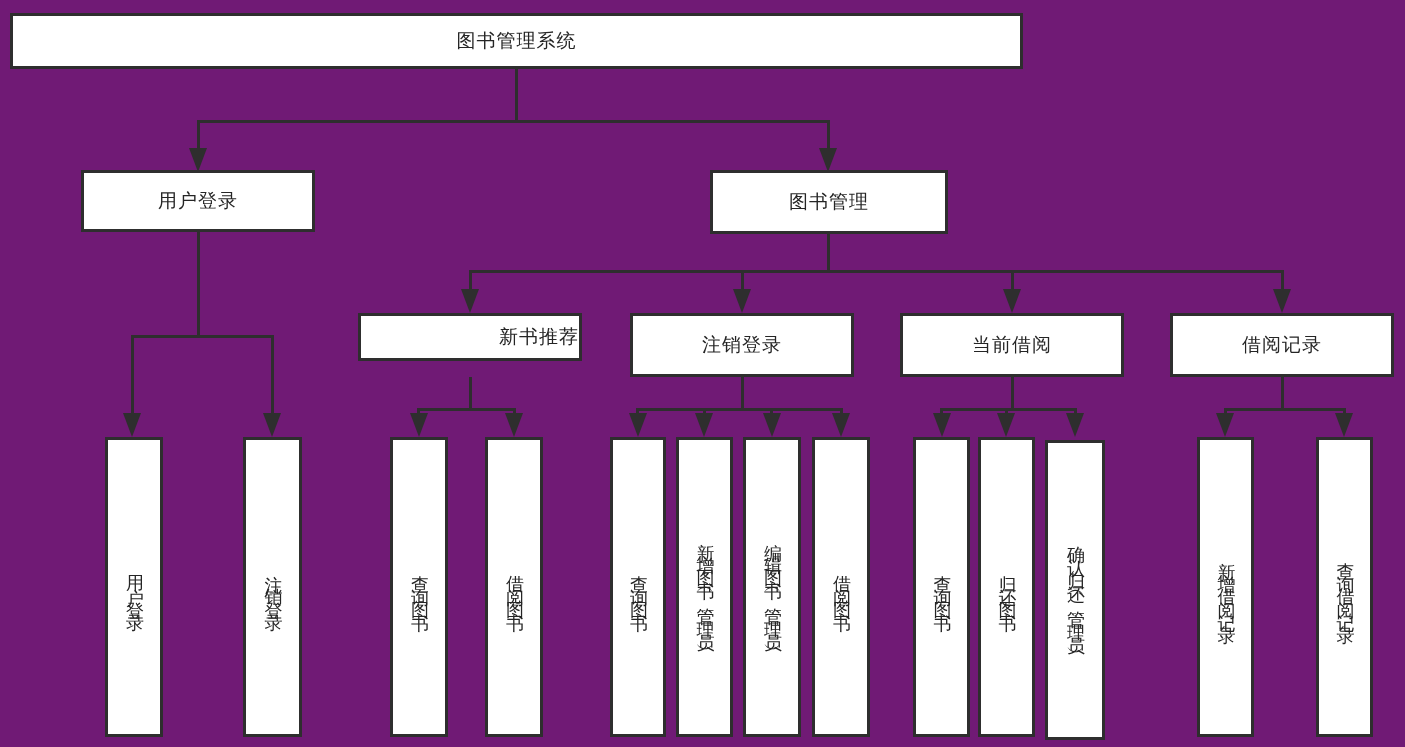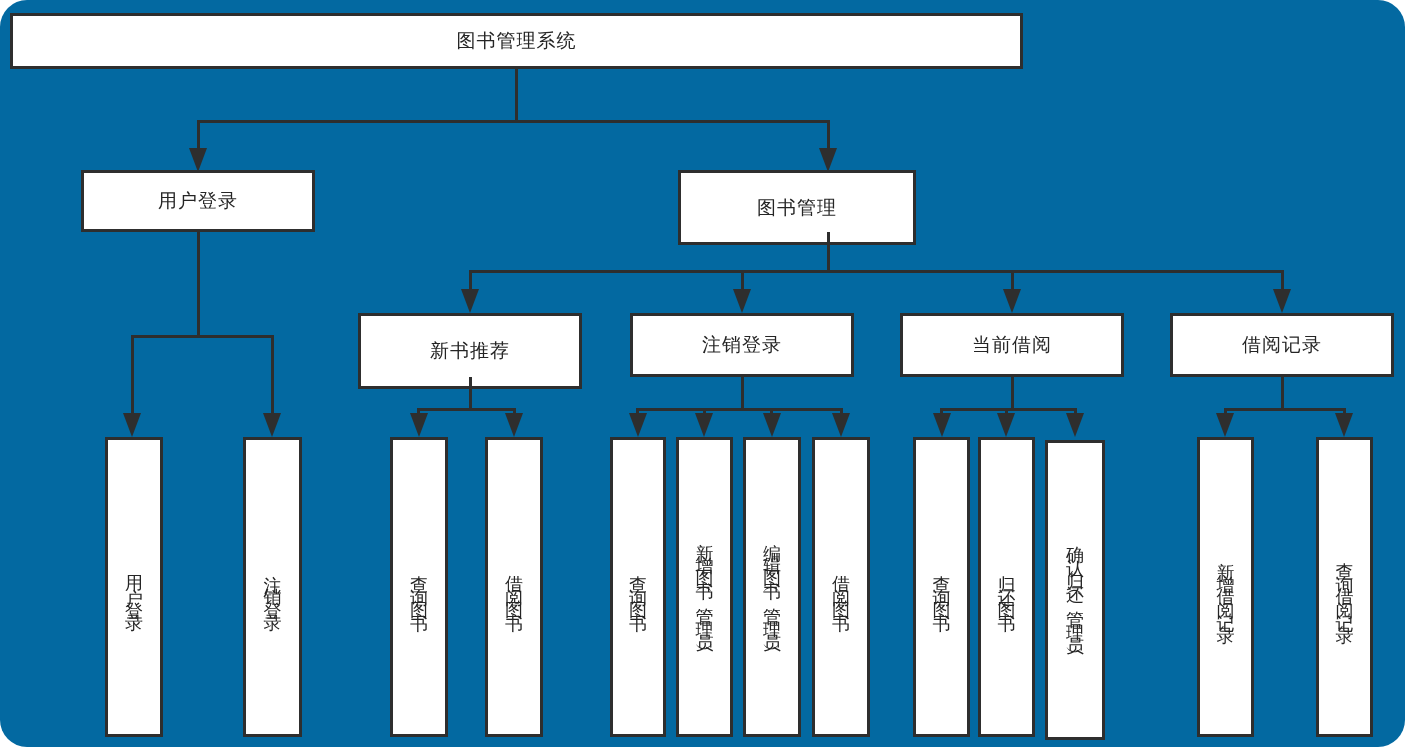--- a/index.html
+++ b/index.html
@@ -1,24 +1,23 @@
 <!DOCTYPE html>
 <html><head>
 <meta charset="utf-8">
 <style>
   html, body { margin: 0; padding: 0; background: #ffffff; }
   #stage {
     position: relative;
     width: 1405px;
     height: 747px;
-    background: #0369a1;
+    background: #701a75;
     overflow: hidden;
-    font-family: Liberation Serif, serif;
+    font-family: Liberation Mono, monospace;
     color: #222222;
-    border-radius: 27px;
   }
   
   .hbox {
     position: absolute;
     border: 3px solid #2e2e2e;
     background: #ffffff;
     display: flex;
     align-items: center;
     justify-content: center;
     box-sizing: border-box;
@@ -80,21 +79,21 @@
   <div class="line" style="left:515px; top:69px; width:3px; height:51px;"></div>
   <div class="line" style="left:197px; top:120px; width:633px; height:3px;"></div>
   <div class="line" style="left:197px; top:120px; width:3px; height:28px;"></div>
   <div class="arrow" style="left:189px; top:148px;"></div>
   <div class="line" style="left:827px; top:120px; width:3px; height:28px;"></div>
   <div class="arrow" style="left:819px; top:148px;"></div>
 
   <div class="hbox" style="left:81px; top:170px; width:234px; height:62px;">
     <span>用户登录</span>
   </div>
-  <div class="hbox" style="left:678px; top:170px; width:238px; height:75px;">
+  <div class="hbox" style="left:710px; top:170px; width:238px; height:64px;">
     <span>图书管理</span>
   </div>
 
   <div class="line" style="left:197px; top:232px; width:3px; height:103px;"></div>
   <div class="line" style="left:131px; top:335px; width:143px; height:3px;"></div>
   <div class="line" style="left:131px; top:335px; width:3px; height:78px;"></div>
   <div class="arrow" style="left:123px; top:413px;"></div>
   <div class="line" style="left:271px; top:335px; width:3px; height:78px;"></div>
   <div class="arrow" style="left:263px; top:413px;"></div>
 
@@ -109,21 +108,21 @@
   <div class="line" style="left:469px; top:270px; width:814px; height:3px;"></div>
   <div class="line" style="left:469px; top:270px; width:3px; height:19px;"></div>
   <div class="arrow" style="left:461px; top:289px;"></div>
   <div class="line" style="left:741px; top:270px; width:3px; height:19px;"></div>
   <div class="arrow" style="left:733px; top:289px;"></div>
   <div class="line" style="left:1011px; top:270px; width:3px; height:19px;"></div>
   <div class="arrow" style="left:1003px; top:289px;"></div>
   <div class="line" style="left:1281px; top:270px; width:3px; height:19px;"></div>
   <div class="arrow" style="left:1273px; top:289px;"></div>
 
-  <div class="hbox" style="left:358px; top:313px; width:224px; height:76px;">
+  <div class="hbox" style="left:358px; top:313px; width:224px; height:48px;justify-content:flex-end;">
     <span>新书推荐</span>
   </div>
   <div class="hbox" style="left:630px; top:313px; width:224px; height:64px;">
     <span>注销登录</span>
   </div>
   <div class="hbox" style="left:1170px; top:313px; width:224px; height:64px;">
     <span>借阅记录</span>
   </div>
   <div class="hbox" style="left:900px; top:313px; width:224px; height:64px;">
     <span>当前借阅</span>

